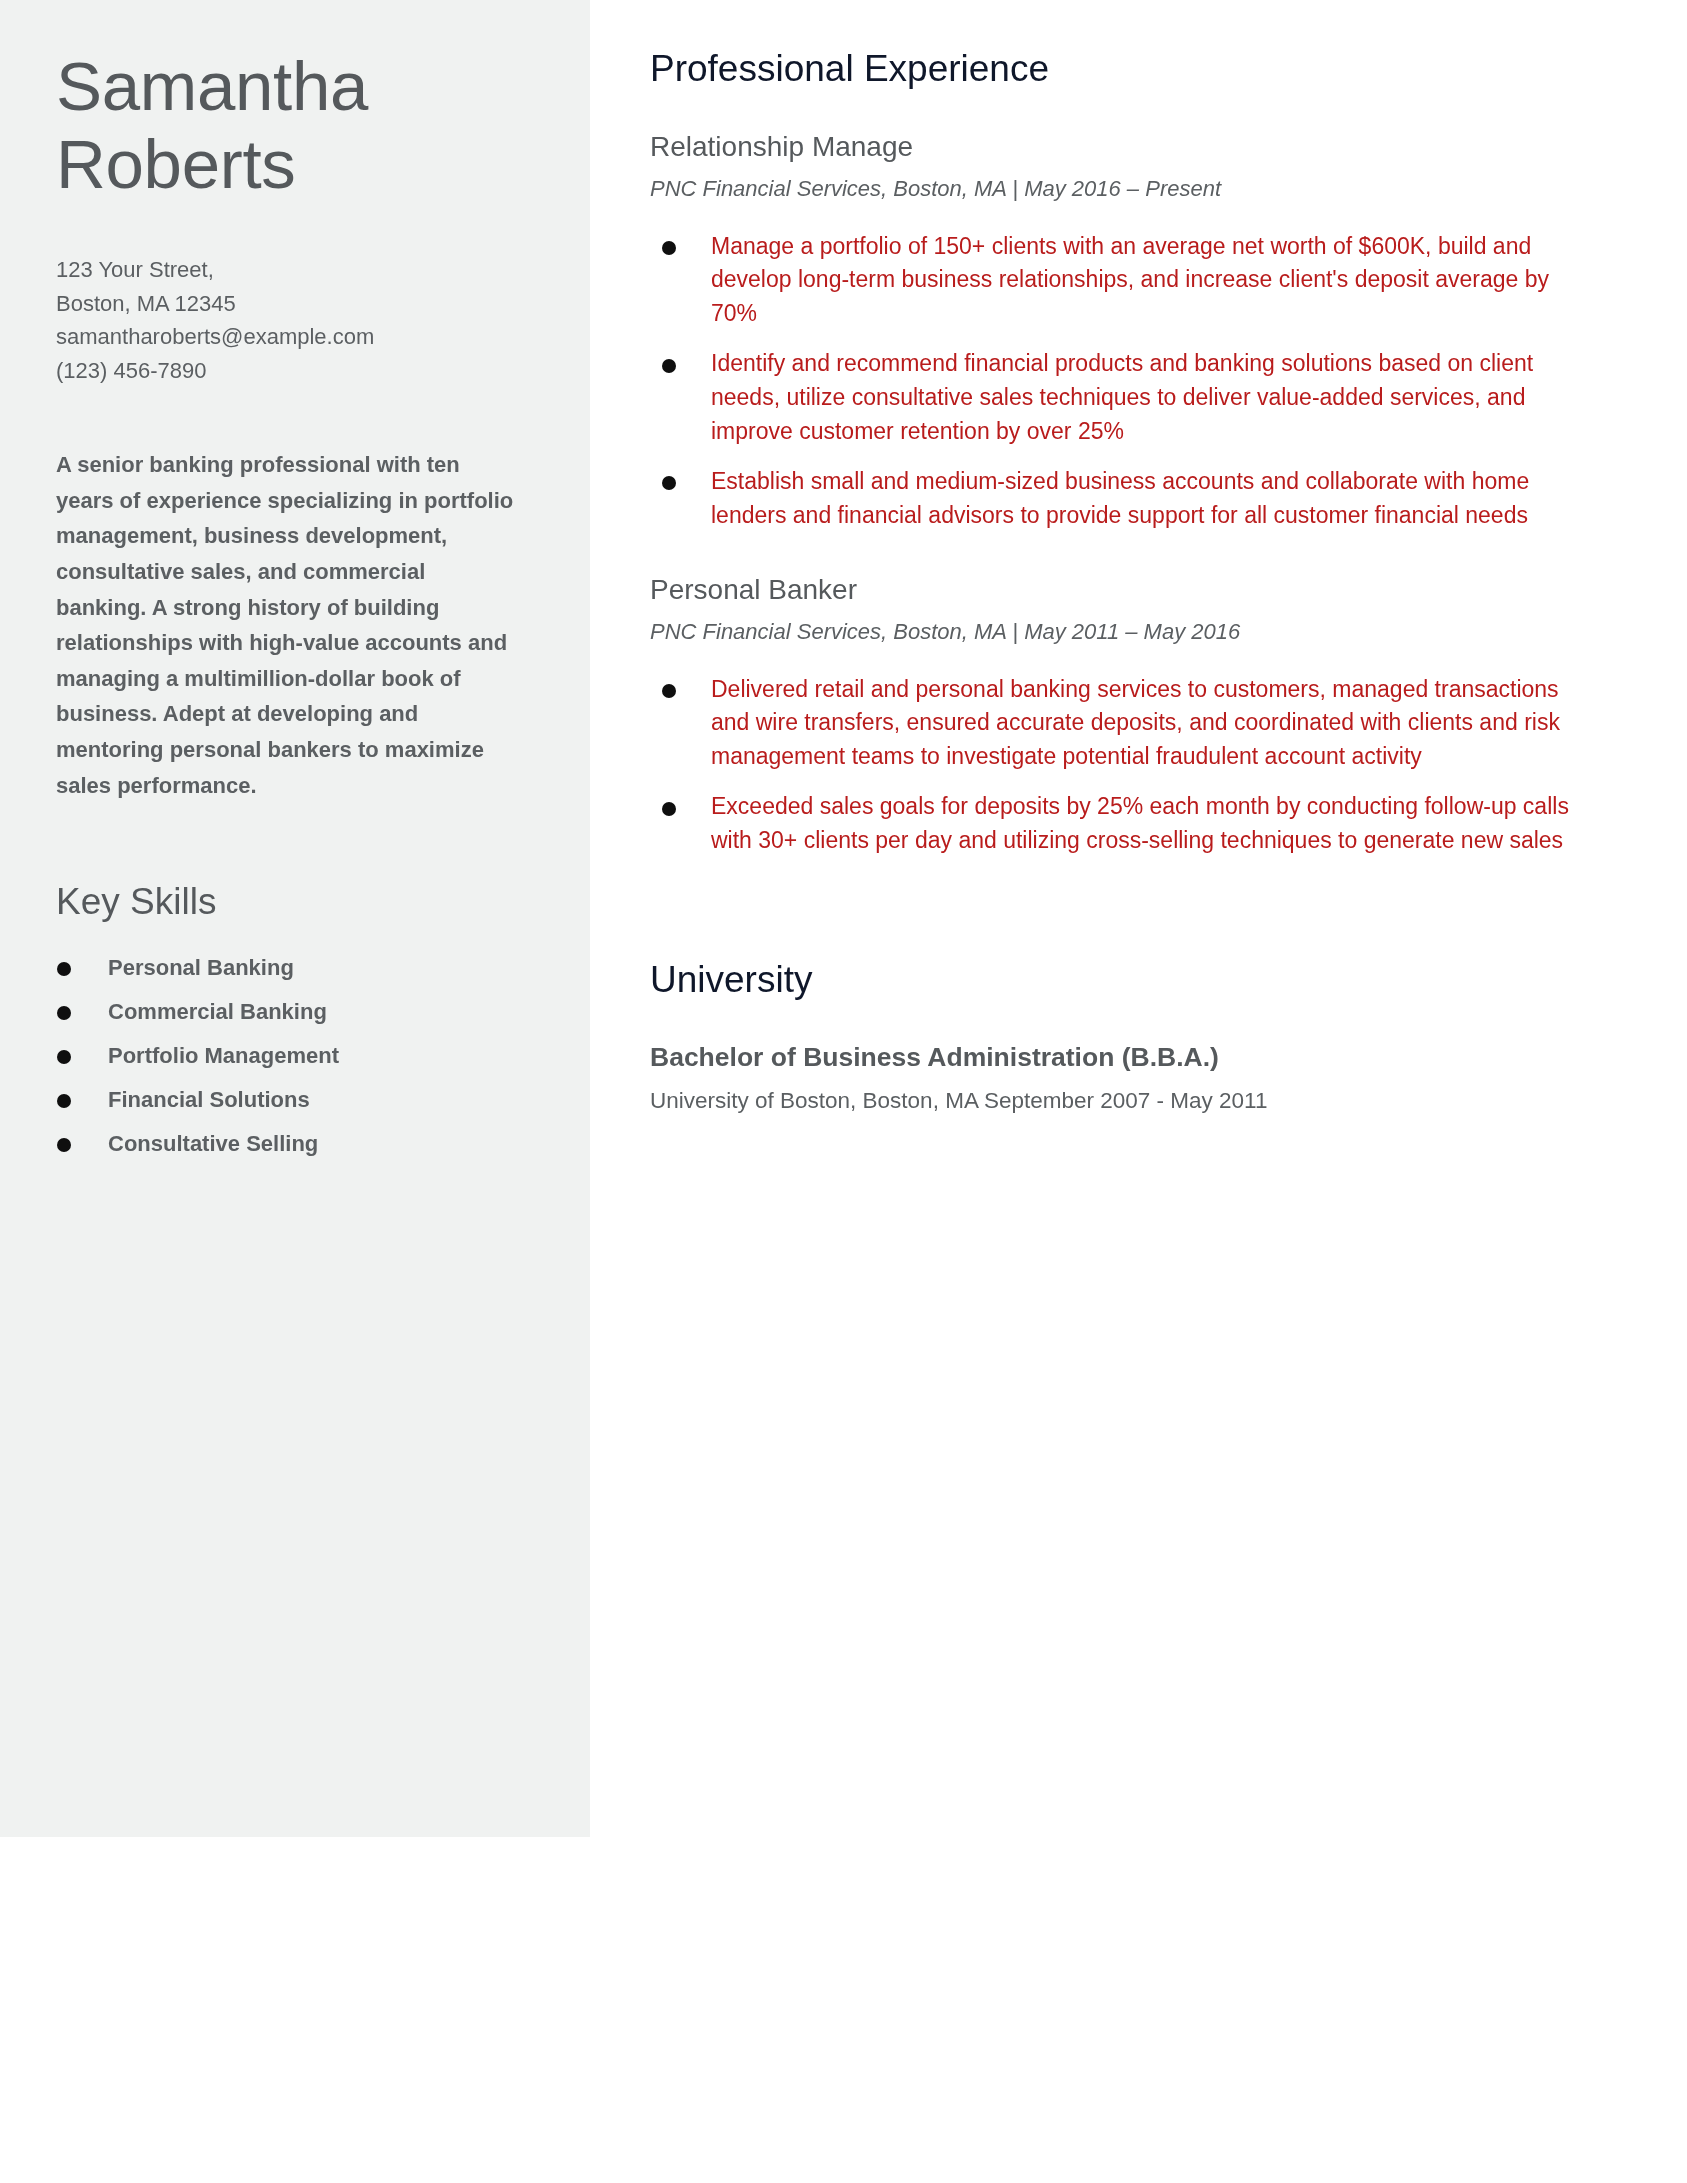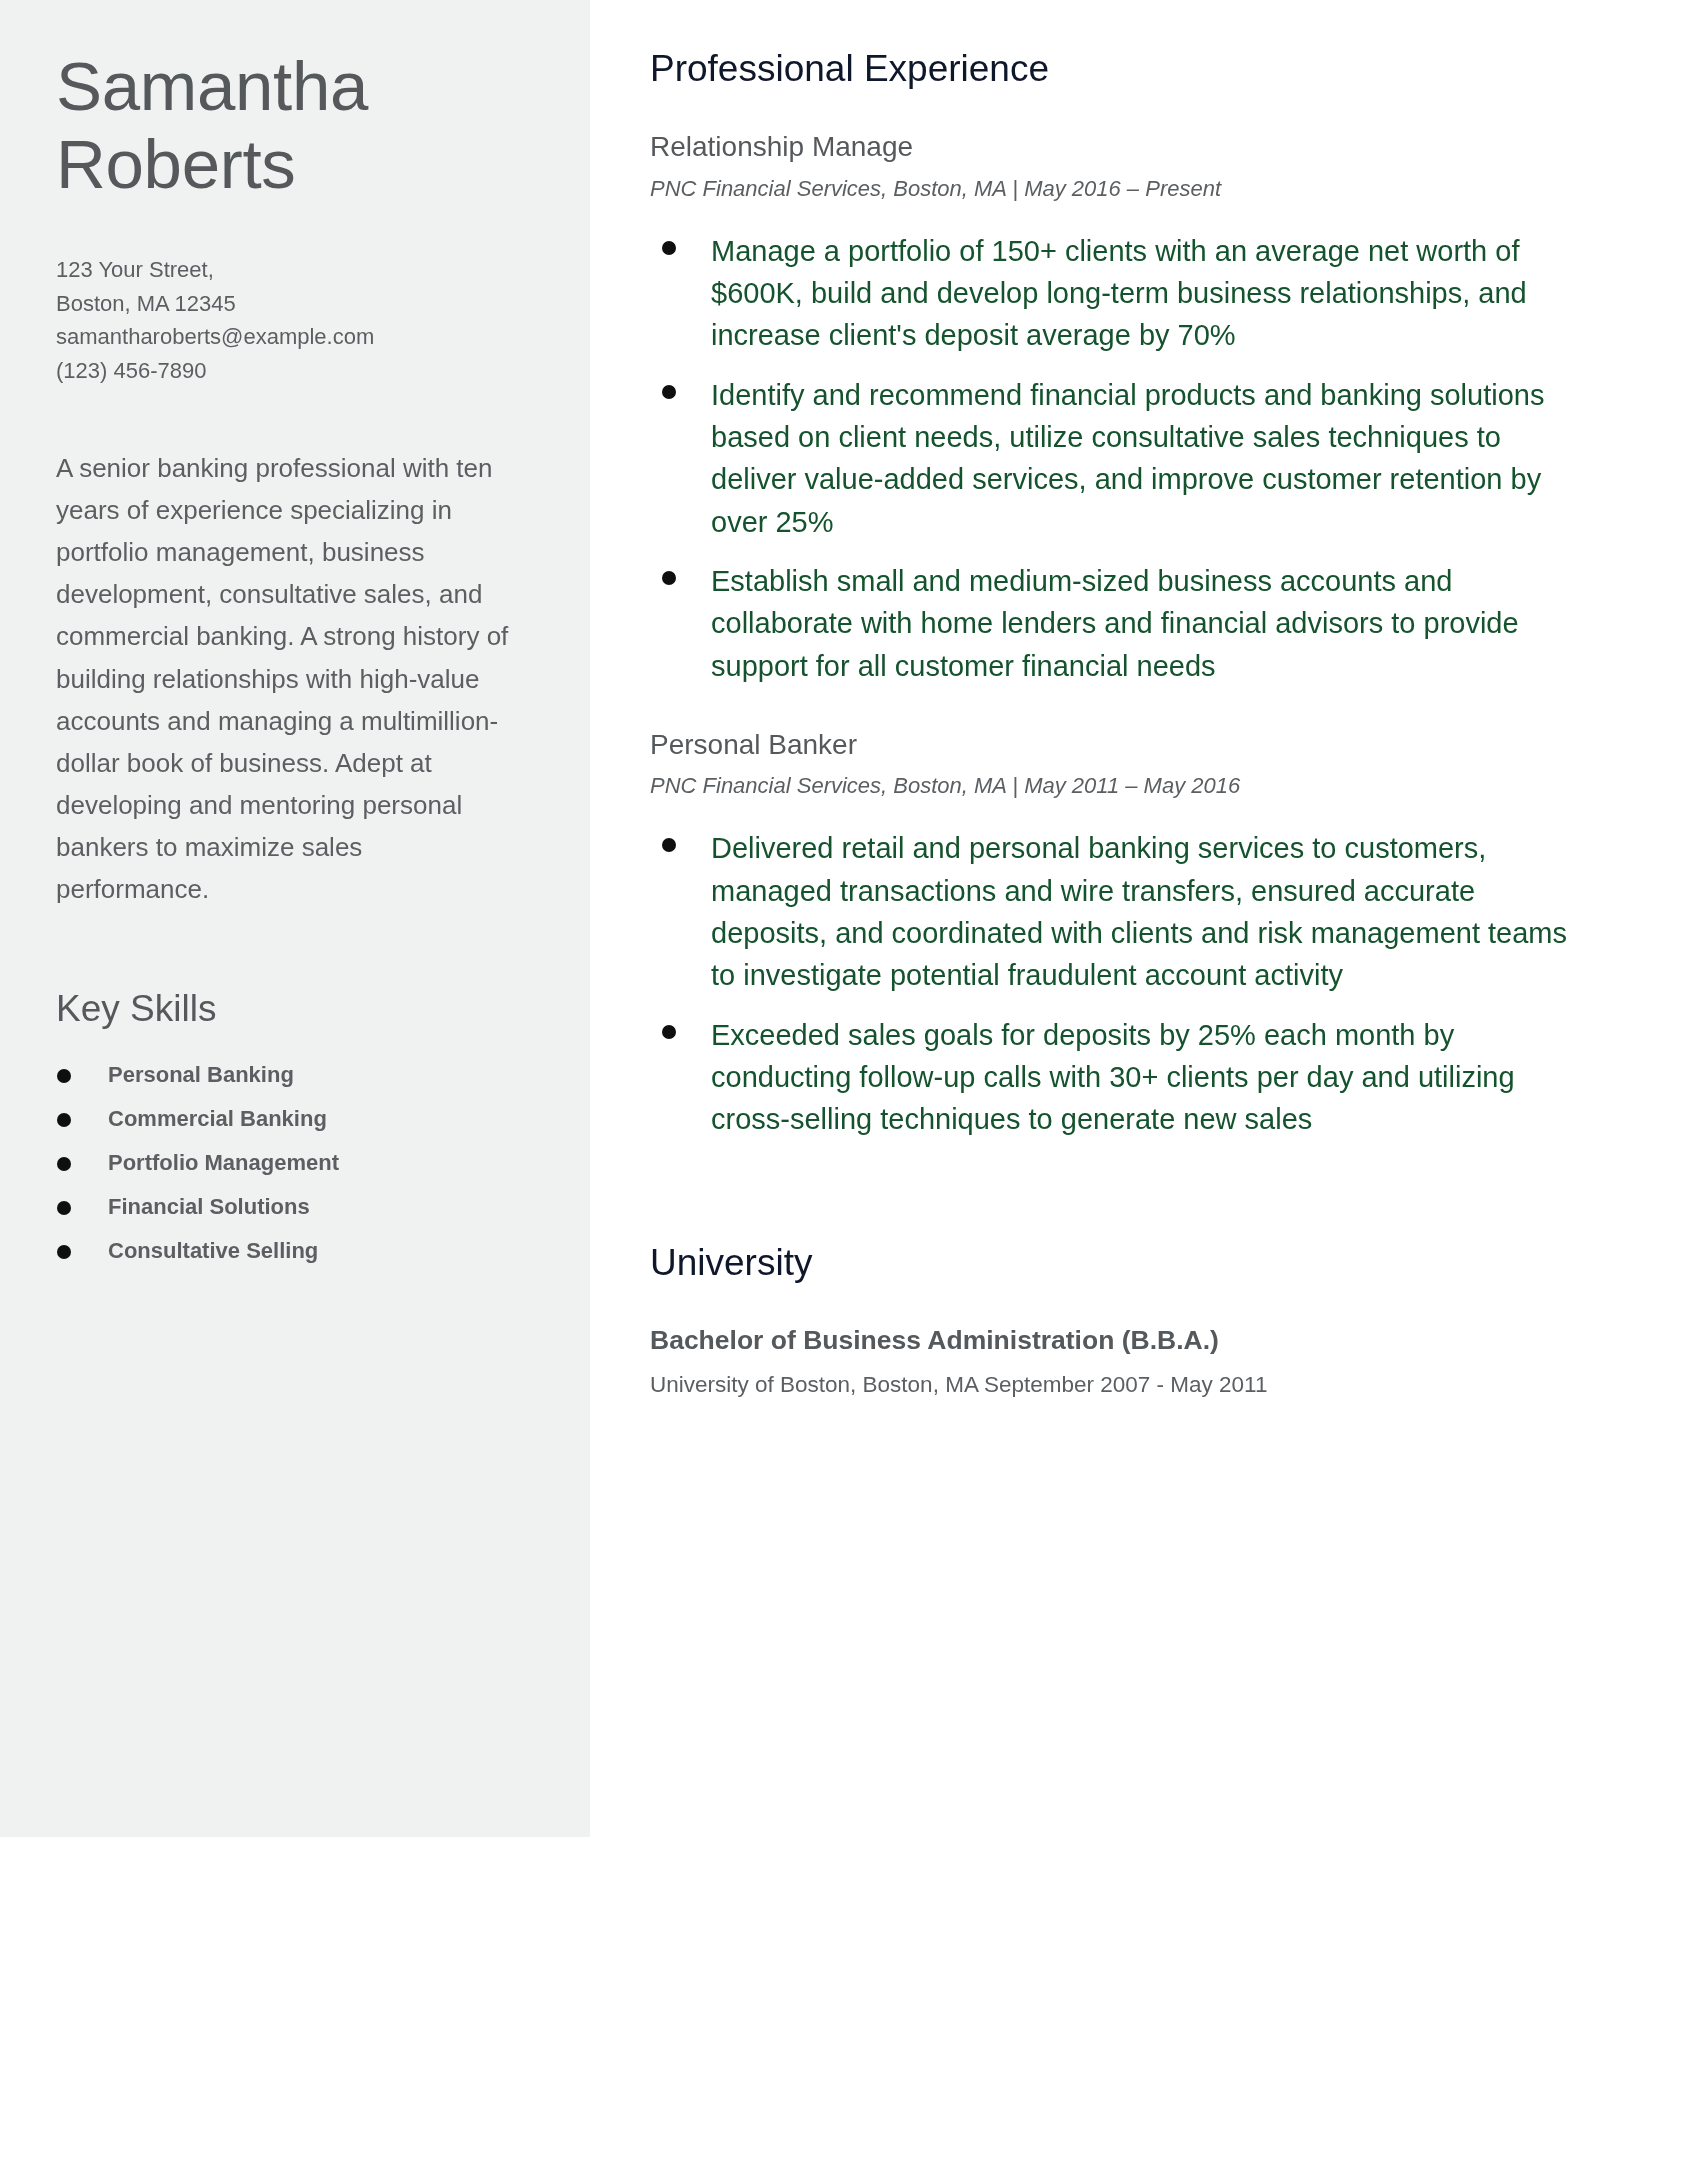--- a/index.html
+++ b/index.html
@@ -49,24 +49,24 @@
     margin-top: 54px;
     font-size: 22px;
     line-height: 1.52;
     color: #5b5f62;
     font-weight: 400;
   }
   .contact div { white-space: nowrap; }
 
   .summary {
     margin-top: 60px;
-    font-size: 26px;
+    font-size: 22px;
     line-height: 1.62;
     color: #5b5f62;
-    font-weight: 400;
+    font-weight: 700;
     max-width: 463px;
   }
 
   .skills-heading {
     margin-top: 79px;
     font-size: 37px;
     font-weight: 300;
     color: #55595c;
     line-height: 1.1;
   }
@@ -129,23 +129,23 @@
     line-height: 1.3;
   }
   .bullets {
     margin: 26.5px 0 0 0;
     padding: 0;
     list-style: none;
   }
   .bullets li {
     position: relative;
     padding-left: 61px;
-    font-size: 29px;
+    font-size: 23px;
     line-height: 1.46;
-    color: #14532d;
+    color: #b91c1c;
     margin-bottom: 17px;
   }
   .bullets li .dot {
     position: absolute;
     left: 12px;
     top: 11.2px;
     width: 14px;
     height: 14px;
     border-radius: 50%;
     background: #0f0f0f;

